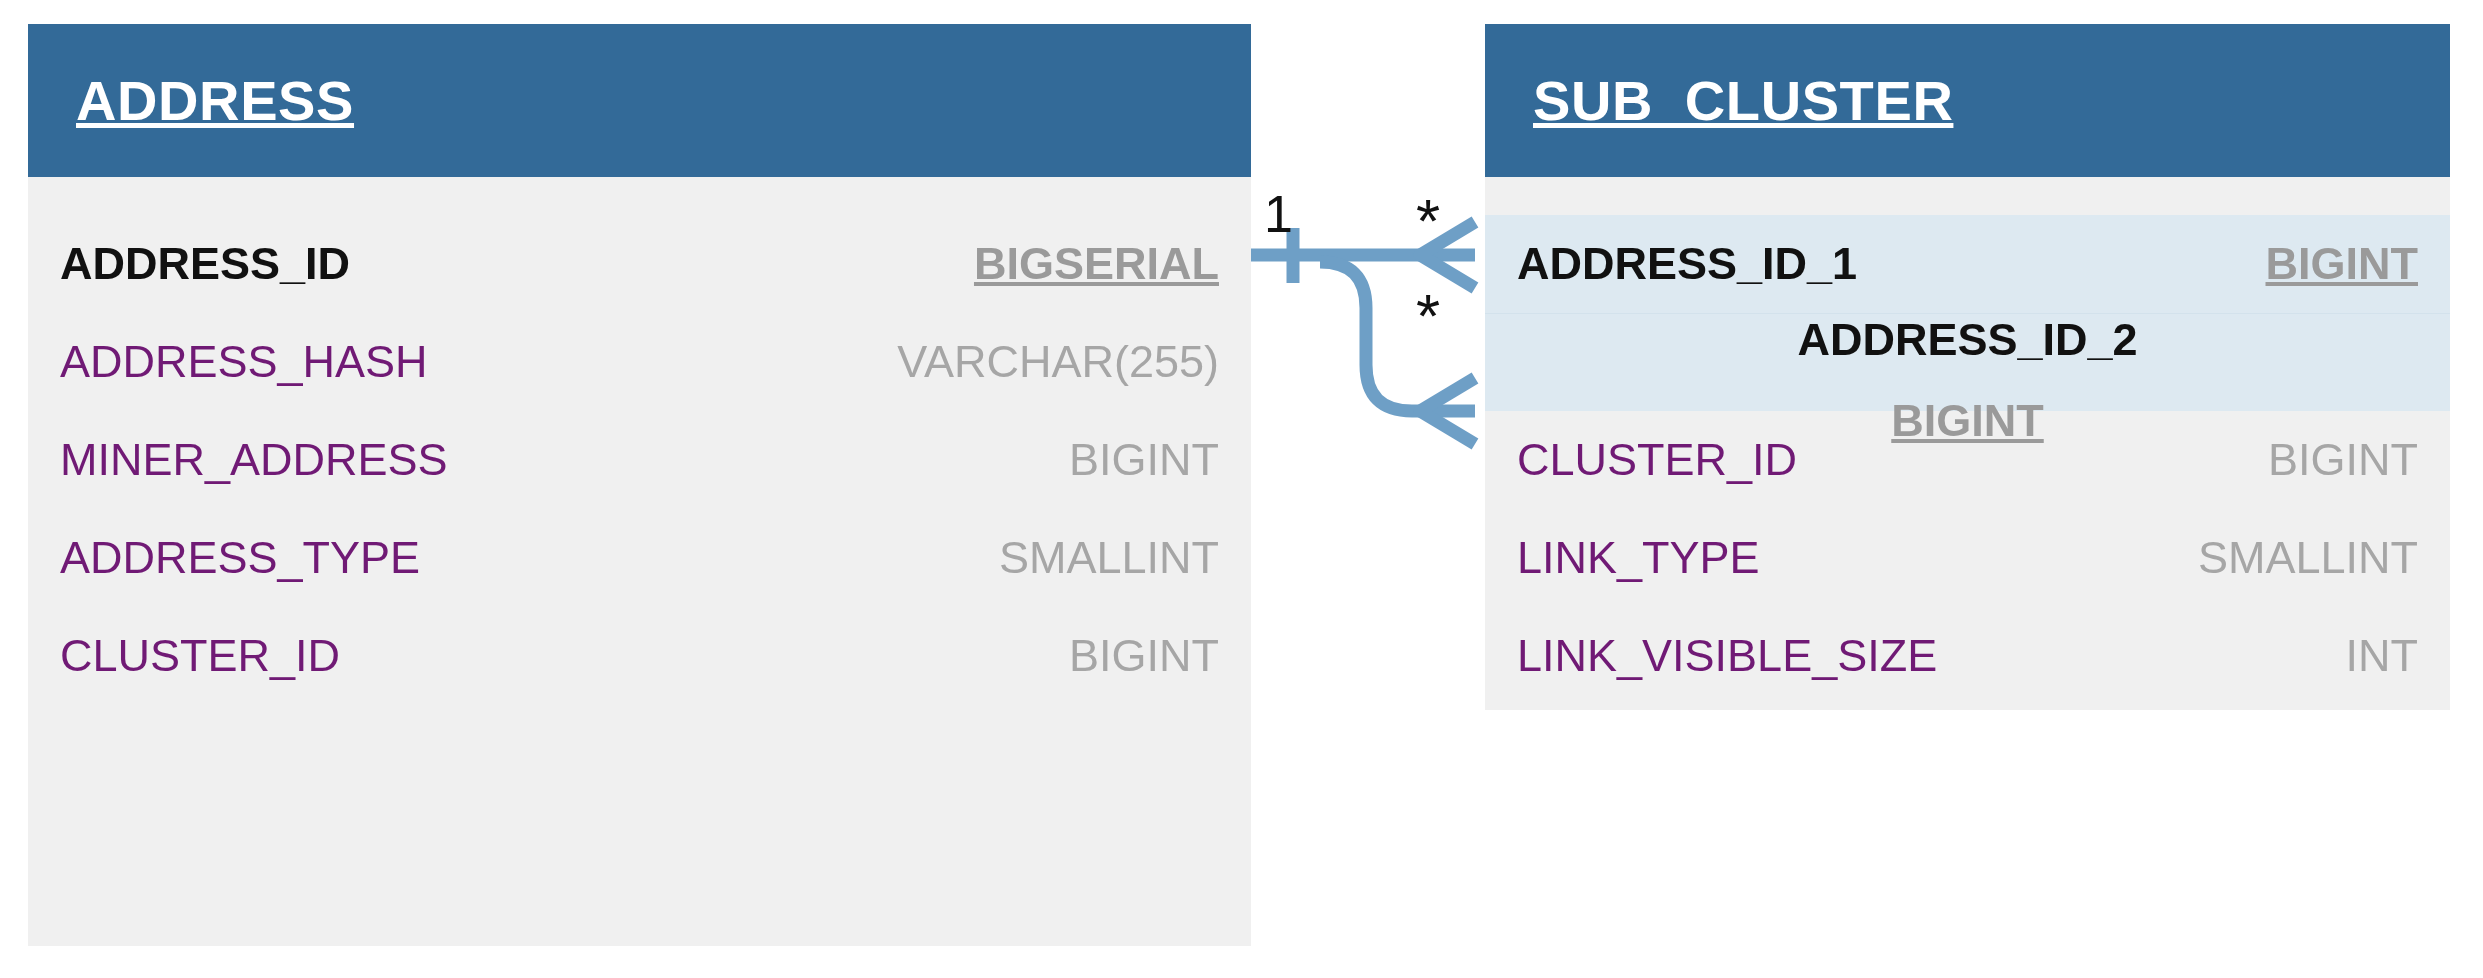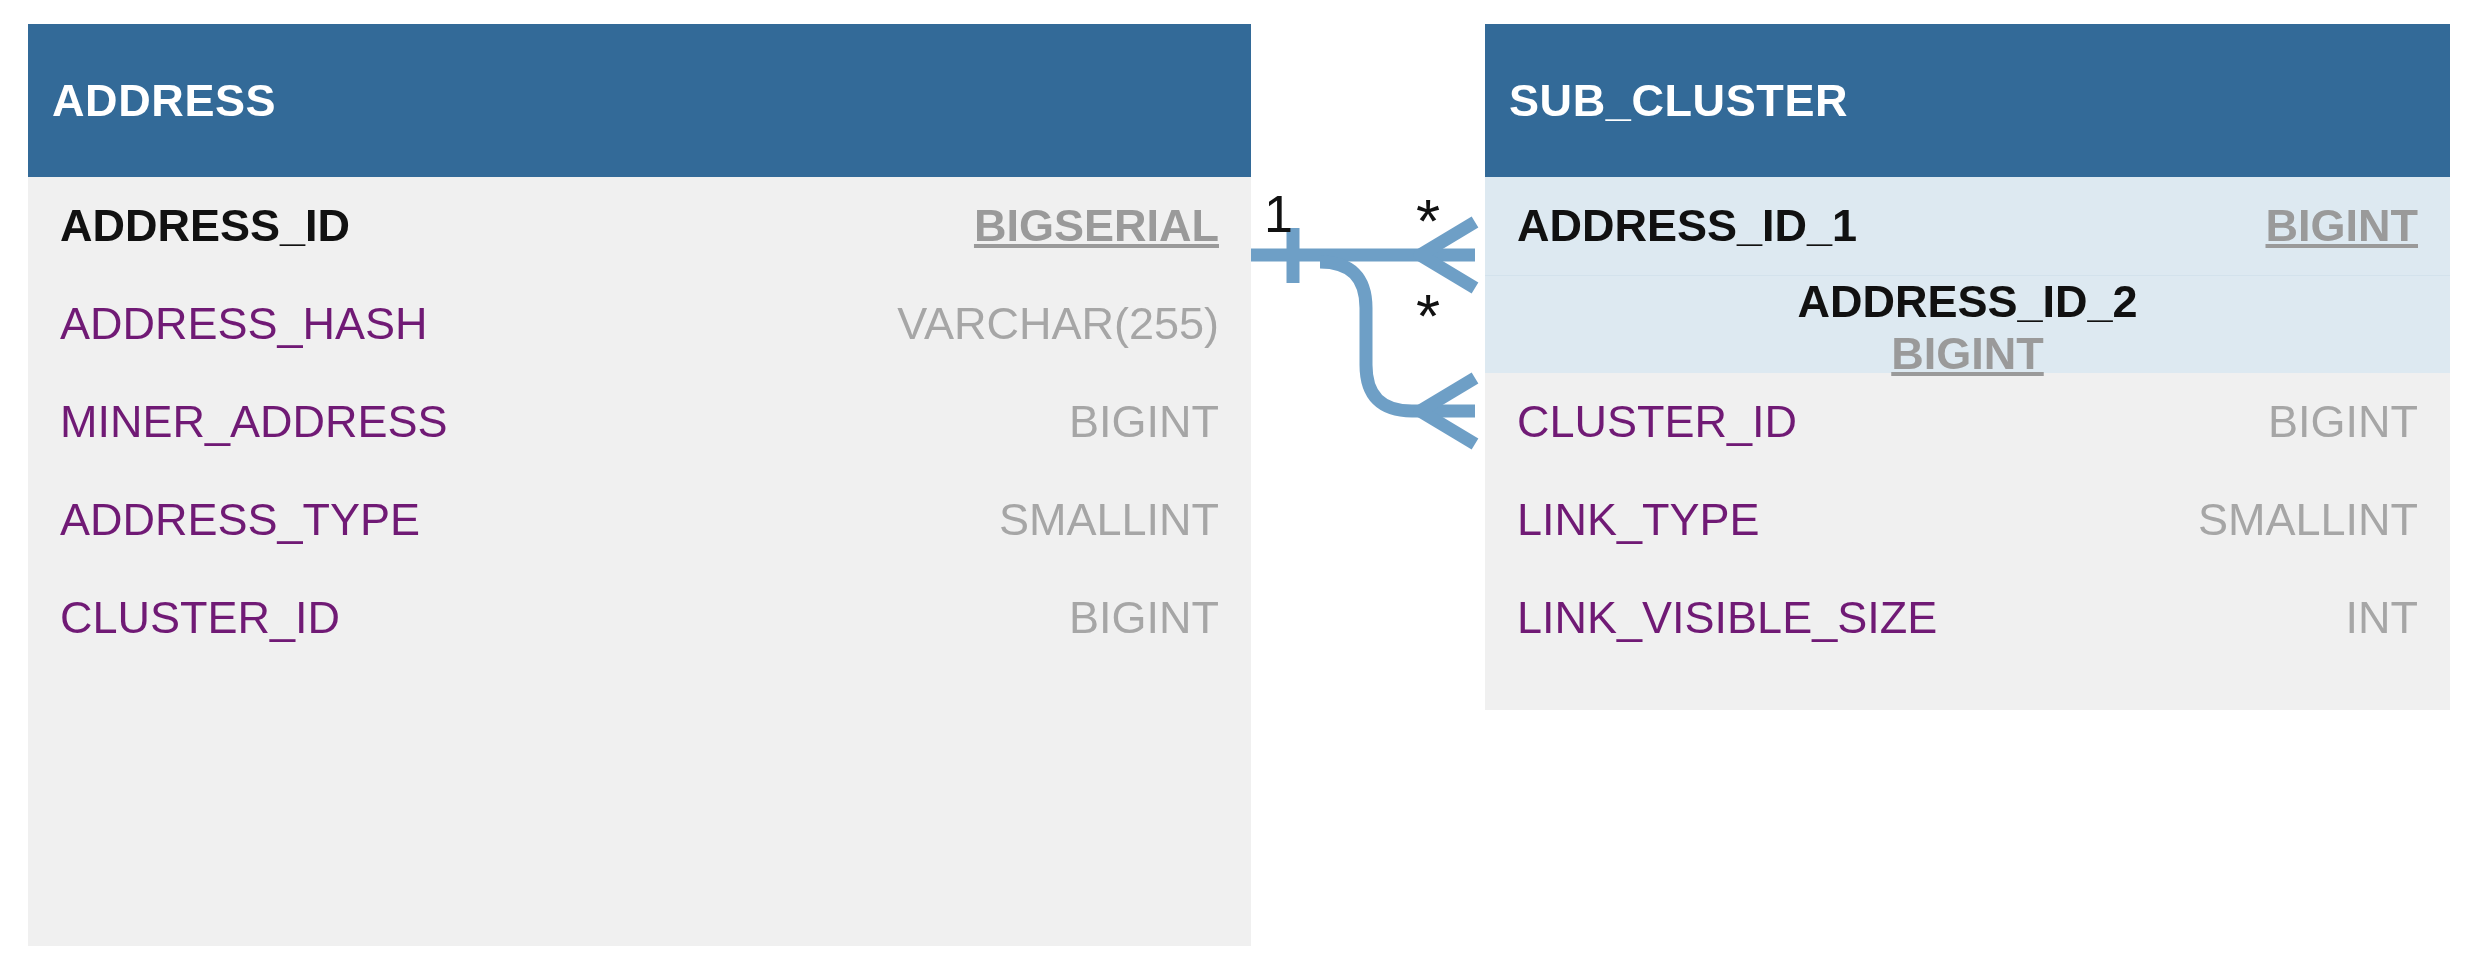--- a/index.html
+++ b/index.html
@@ -25,51 +25,54 @@
   
   .entity {
     position: absolute;
     background: #f0f0f0;
     box-sizing: border-box;
   }
   .entity-header {
     background: #336a98;
     color: #ffffff;
     font-weight: bold;
-    font-size: 45px;
+    font-size: 56px;
     letter-spacing: 0.6px;
     height: 153px;
     display: flex;
     align-items: center;
-    padding-left: 24px;
+    padding-left: 48px;
     box-sizing: border-box;
     white-space: nowrap;
+    text-decoration: underline;
   }
   .entity-body {
     display: block;
+    margin-top: 38px;
   }
   .attr-row {
     height: 98px;
     display: flex;
     align-items: center;
     justify-content: space-between;
     padding: 0 32px;
     box-sizing: border-box;
     font-size: 45px;
     white-space: nowrap;
   }
   .attr-row.key {
     font-weight: bold;
   }
   .attr-row.key .attr-name { color: #111111; }
   .attr-row.key .attr-type { color: #9a9a9a; text-decoration: underline; }
   .attr-row .attr-name { color: #701a75; }
   .attr-row .attr-type { color: #a6a6a6; }
   .attr-row.highlight {
     background: #dde9f1;
+    gap: 29px;
   }
   .attr-row.highlight + .attr-row.highlight {
     border-top: 1px solid #d3e2ec;
     flex-direction: column;
   }
   .entity-pad {
     height: 58px;
   }
 
   

